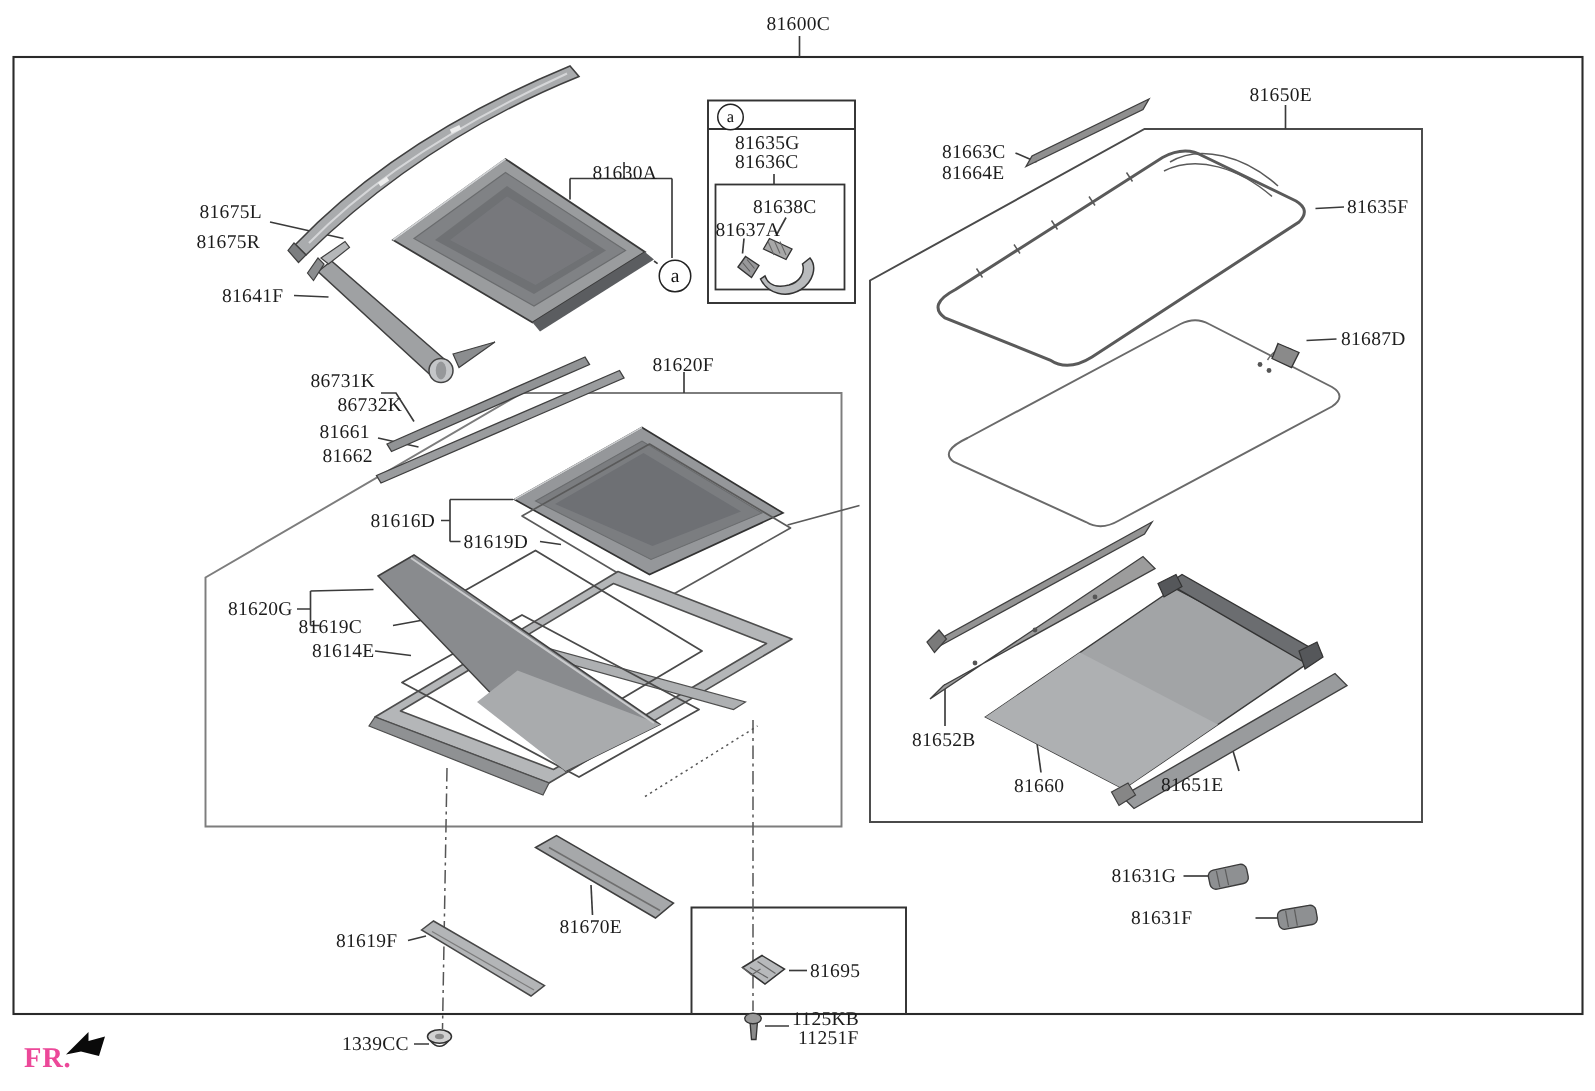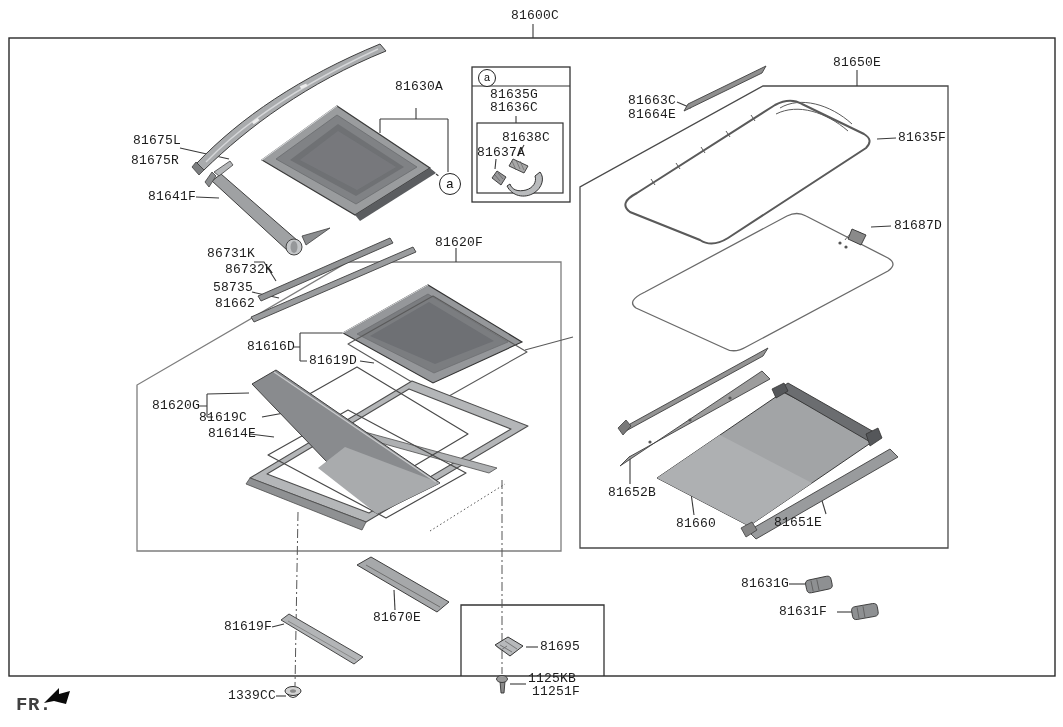--- a/index.html
+++ b/index.html
@@ -1,26 +1,26 @@
 <!DOCTYPE html>
 <html><head>
 <meta charset="utf-8">
 <style>
   html,body{margin:0;padding:0;background:#ffffff;}
   .stage{
     position:relative;width:1063px;height:727px;background:#ffffff;overflow:hidden;
-    font-family:Liberation Mono, monospace;
+    font-family:Liberation Serif, serif;
   }
   .stage svg{position:absolute;left:0;top:0;}
   .lbl{
     position:absolute;font-size:13px;line-height:13px;color:#1c1c1c;
     letter-spacing:0.2px;white-space:nowrap;user-select:none;
   }
   .fr-lbl{
-    position:absolute;font-size:19px;line-height:19px;font-weight:bold;color:#404040;
+    position:absolute;font-size:19px;line-height:19px;font-weight:bold;color:#ec4899;
     letter-spacing:0.5px;
   }
   .callout{
     position:absolute;border:1.3px solid #222;border-radius:50%;background:#fff;
     display:flex;align-items:center;justify-content:center;color:#111;
   }
   .callout.big{width:20px;height:20px;font-size:13px;}
   .callout.small{width:16px;height:16px;font-size:11px;}
 </style>
 </head>
@@ -237,43 +237,43 @@
     <path d="M44,703 L59,688 L59,694 L70,691 L66,704 L54,701 Z" fill="#0a0a0a"></path>
   </g>
 </svg>
 
 <span class="lbl" style="left:511px;top:9px">81600C</span>
 <span class="lbl" style="left:133px;top:134px">81675L</span>
 <span class="lbl" style="left:131px;top:154px">81675R</span>
 <span class="lbl" style="left:148px;top:190px">81641F</span>
 <span class="lbl" style="left:207px;top:247px">86731K</span>
 <span class="lbl" style="left:225px;top:263px">86732K</span>
-<span class="lbl" style="left:213px;top:281px">58735</span>
+<span class="lbl" style="left:213px;top:281px">81661</span>
 <span class="lbl" style="left:215px;top:297px">81662</span>
-<span class="lbl" style="left:395px;top:80px">81630A</span>
+<span class="lbl" style="left:395px;top:108px">81630A</span>
 <span class="lbl" style="left:490px;top:88px">81635G</span>
 <span class="lbl" style="left:490px;top:101px">81636C</span>
 <span class="lbl" style="left:502px;top:131px">81638C</span>
 <span class="lbl" style="left:477px;top:146px">81637A</span>
 <span class="lbl" style="left:628px;top:94px">81663C</span>
 <span class="lbl" style="left:628px;top:108px">81664E</span>
 <span class="lbl" style="left:833px;top:56px">81650E</span>
 <span class="lbl" style="left:898px;top:131px">81635F</span>
 <span class="lbl" style="left:894px;top:219px">81687D</span>
 <span class="lbl" style="left:435px;top:236px">81620F</span>
 <span class="lbl" style="left:247px;top:340px">81616D</span>
 <span class="lbl" style="left:309px;top:354px">81619D</span>
 <span class="lbl" style="left:152px;top:399px">81620G</span>
 <span class="lbl" style="left:199px;top:411px">81619C</span>
 <span class="lbl" style="left:208px;top:427px">81614E</span>
 <span class="lbl" style="left:608px;top:486px">81652B</span>
 <span class="lbl" style="left:676px;top:517px">81660</span>
 <span class="lbl" style="left:774px;top:516px">81651E</span>
 <span class="lbl" style="left:741px;top:577px">81631G</span>
-<span class="lbl" style="left:779px;top:605px">81631F</span>
+<span class="lbl" style="left:754px;top:605px">81631F</span>
 <span class="lbl" style="left:373px;top:611px">81670E</span>
 <span class="lbl" style="left:224px;top:620px">81619F</span>
 <span class="lbl" style="left:228px;top:689px">1339CC</span>
 <span class="lbl" style="left:540px;top:640px">81695</span>
 <span class="lbl" style="left:528px;top:672px">1125KB</span>
 <span class="lbl" style="left:532px;top:685px">11251F</span>
 
 <div class="callout small" style="left:478px;top:69px">
       <span>a</span>
     </div>

